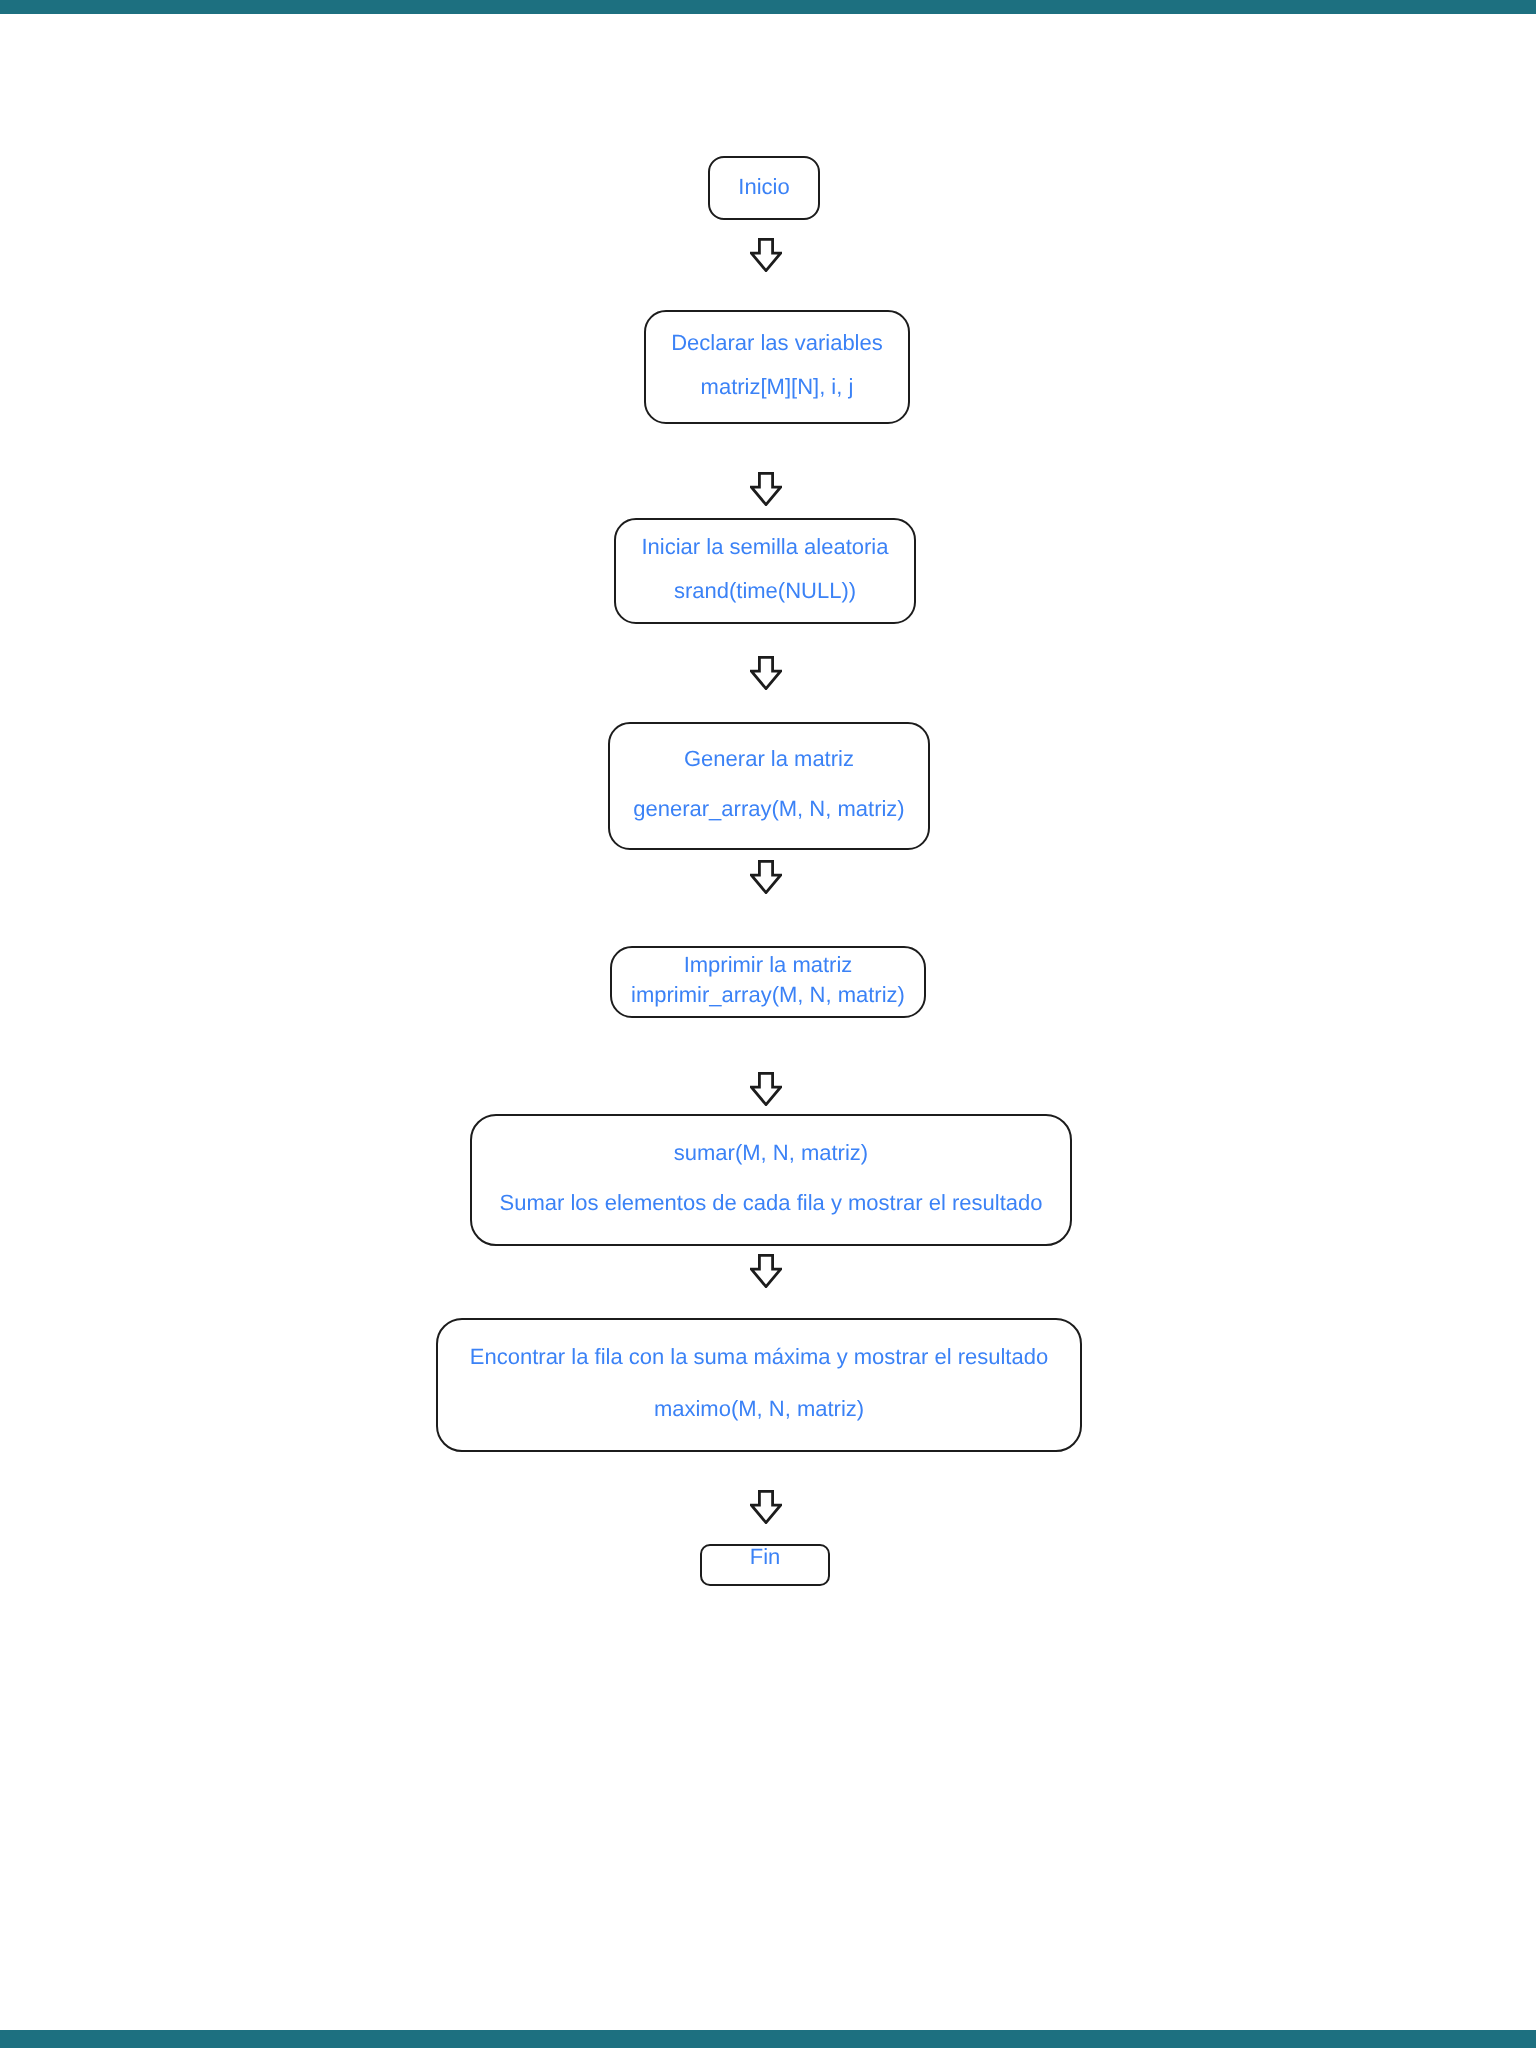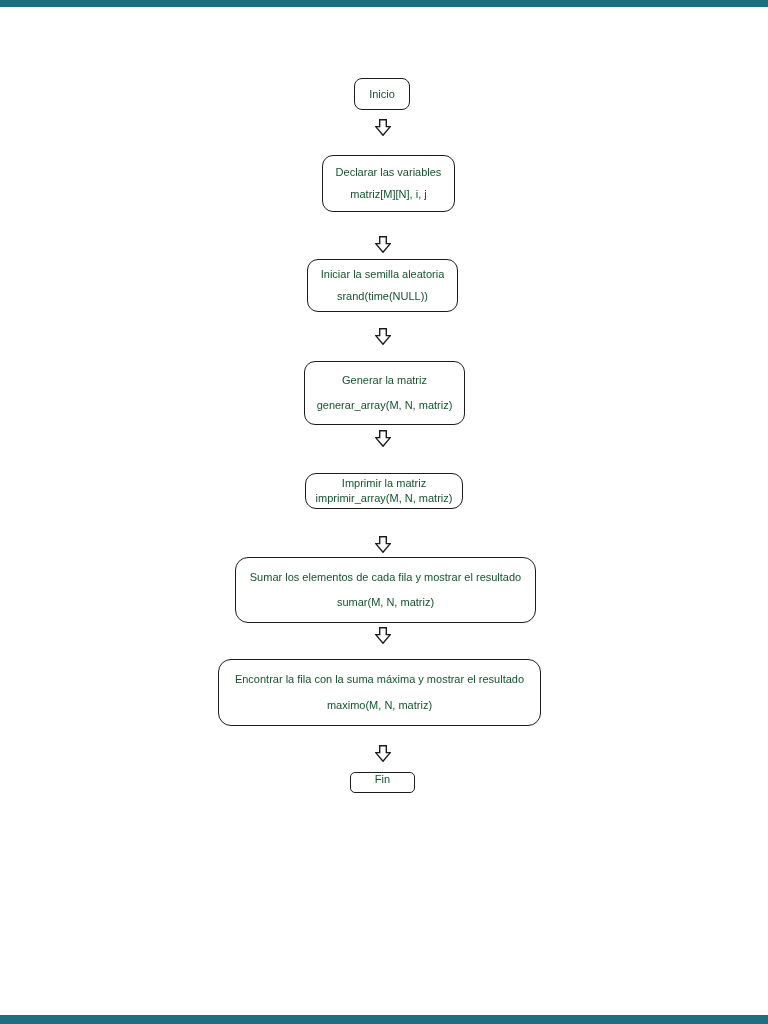--- a/index.html
+++ b/index.html
@@ -1,17 +1,17 @@
 <!DOCTYPE html>
 <html><head>
 <meta charset="utf-8">
 <style>
   html,body{margin:0;padding:0;background:#ffffff;}
   .page{position:relative;width:768px;height:1024px;background:#ffffff;overflow:hidden;
-        font-family:"Liberation Sans",sans-serif;color:#14532d;}
+        font-family:"Liberation Sans",sans-serif;color:#3b82f6;}
   .strip{position:absolute;left:0;width:768px;background:#1d7080;}
   .strip.top{top:0;height:7px;}
   .strip.bottom{bottom:0;height:9px;}
   .node{position:absolute;box-sizing:border-box;border:1.4px solid #1c1c1c;background:#ffffff;
         display:flex;flex-direction:column;justify-content:space-evenly;align-items:center;
         text-align:center;font-size:11px;line-height:13px;white-space:nowrap;}
   .terminator{border-radius:8px;justify-content:center;}
   .process{border-radius:11px;}
   .process.big{border-radius:13px;}
   .end{border-radius:5px;justify-content:flex-start;}
@@ -63,22 +63,22 @@
   <div class="node process" style="left:305px;top:473px;width:158px;height:36px">
     <div class="nline">Imprimir la matriz</div>
     <div class="nline">imprimir_array(M, N, matriz)</div>
   </div>
 
   <svg class="arrow" style="left:375px;top:536px" viewBox="0 0 16 17">
     <polygon points="4.7,0.7 11.3,0.7 11.3,7.6 15.3,7.6 8,16.3 0.7,7.6 4.7,7.6" fill="#ffffff" stroke="#1c1c1c" stroke-width="1.4"></polygon>
   </svg>
 
   <div class="node process big" style="left:235px;top:557px;width:301px;height:66px">
+    <div class="nline">sumar(M, N, matriz)</div>
     <div class="nline">Sumar los elementos de cada fila y mostrar el resultado</div>
-    <div class="nline">sumar(M, N, matriz)</div>
   </div>
 
   <svg class="arrow" style="left:375px;top:627px" viewBox="0 0 16 17">
     <polygon points="4.7,0.7 11.3,0.7 11.3,7.6 15.3,7.6 8,16.3 0.7,7.6 4.7,7.6" fill="#ffffff" stroke="#1c1c1c" stroke-width="1.4"></polygon>
   </svg>
 
   <div class="node process big" style="left:218px;top:659px;width:323px;height:67px">
     <div class="nline">Encontrar la fila con la suma máxima y mostrar el resultado</div>
     <div class="nline">maximo(M, N, matriz)</div>
   </div>

